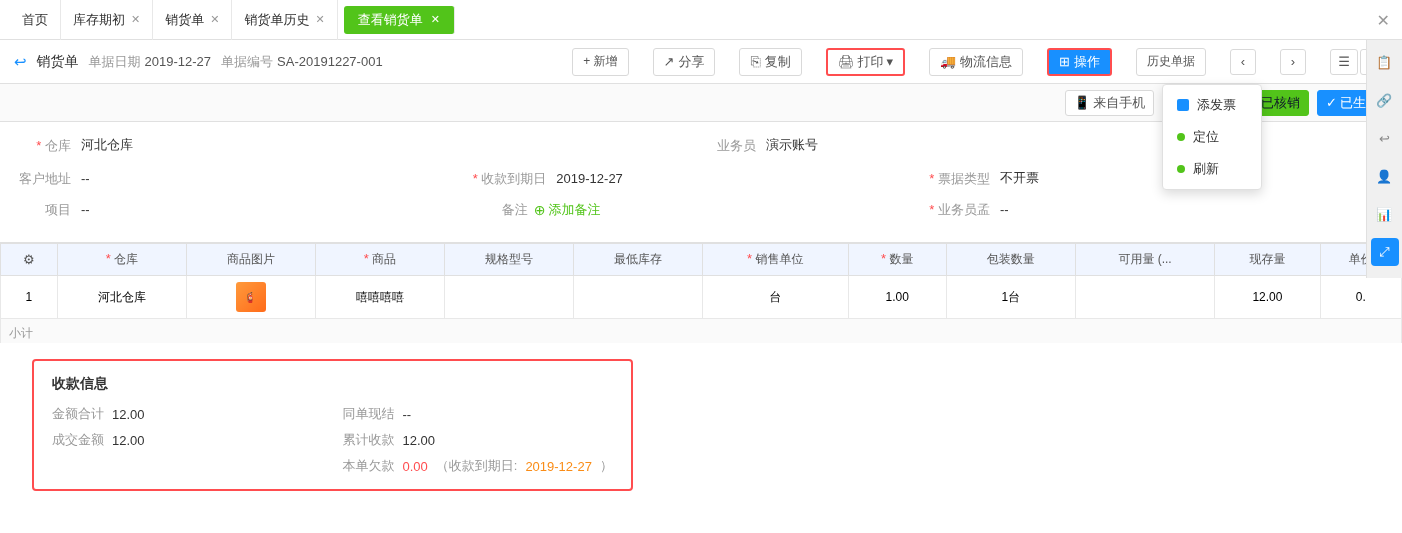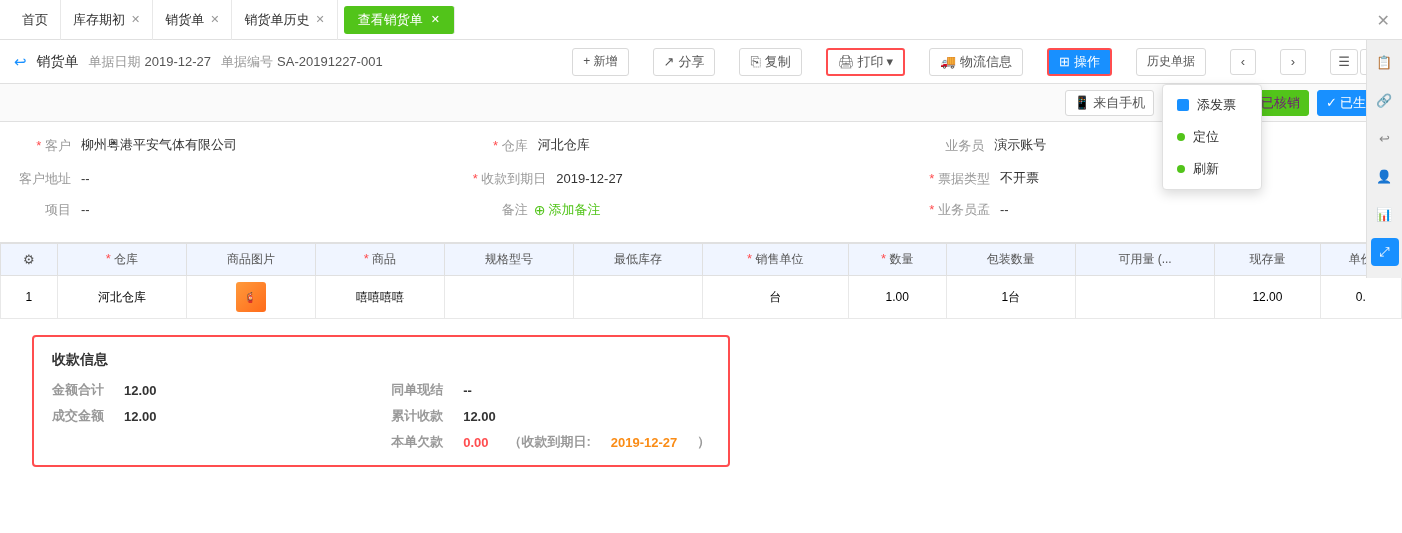--- a/index.html
+++ b/index.html
@@ -42,21 +42,21 @@
 
     
     .second-toolbar {
       display: flex; align-items: center; background: #fafafa; border-bottom: 1px solid #e0e0e0;
       height: 38px; padding: 0 14px; gap: 8px; justify-content: flex-end;
     }
     .btn-small {
       display: flex; align-items: center; gap: 3px; padding: 3px 8px; border: 1px solid #d9d9d9;
       border-radius: 3px; background: #fff; cursor: pointer; color: #555; font-size: 12px; height: 26px;
     }
-    .btn-small.checked-green { background: #52c41a; color: #701a75; border-color: #52c41a; text-align: right; }
+    .btn-small.checked-green { background: #52c41a; color: #0f172a; border-color: #52c41a; text-align: right; }
     .btn-small.checked-blue { background: #1890ff; color: #fff; border-color: #1890ff; }
     .status-dot { width: 8px; height: 8px; border-radius: 50%; display: inline-block; }
 
     
     .form-area { background: #fff; padding: 12px 16px; border-bottom: 1px solid #e0e0e0; }
     .form-row { display: flex; align-items: center; margin-bottom: 10px; gap: 0; }
     .form-field { display: flex; align-items: center; gap: 6px; flex: 1; }
     .field-label { color: #999; white-space: nowrap; min-width: 55px; text-align: right; }
     .field-label.required::before { content: '* '; color: #ff4d4f; }
     .field-value { color: #333; border-bottom: 1px solid transparent; padding: 2px 4px; min-width: 120px; }
@@ -80,21 +80,21 @@
     
     .product-img { width: 30px; height: 30px; background: linear-gradient(135deg, #ff9a3c, #ff6b1a); border-radius: 3px; display: flex; align-items: center; justify-content: center; color: #fff; font-size: 10px; margin: auto; }
 
     
     .summary-area {
       background: #fff; border: 2px solid #ff4d4f; margin: 10px 16px; padding: 14px 18px;
       border-radius: 4px; display: inline-block; min-width: 510px;
     }
     .summary-title { font-size: 14px; font-weight: bold; color: #333; margin-bottom: 12px; }
     .summary-grid { display: grid; grid-template-columns: 1fr 1fr; gap: 8px 20px; }
-    .summary-row { display: flex; align-items: center; gap: 20px; font-weight: bold; }
+    .summary-row { display: flex; align-items: center; gap: 8px; }
     .summary-label { color: #999; white-space: nowrap; }
     .summary-value { color: #333; }
     .summary-value.red { color: #ff4d4f; }
     .summary-value.orange { color: #fa8c16; }
 
     
     .right-sidebar {
       position: absolute; right: 0; top: 40px; width: 36px; background: #f0f0f0;
       border-left: 1px solid #e0e0e0; display: flex; flex-direction: column; align-items: center;
       padding: 8px 0; gap: 10px;
@@ -212,24 +212,20 @@
       <span>已核销</span>
     </button>
     <button class="btn-small checked-blue">
       <span>✓</span>
       <span>已生效</span>
     </button>
   </div>
 
   <div class="form-area">
     <div class="form-row">
-      <div class="form-field">
-        <span class="field-label required">客户</span>
-        <span class="field-value">柳州粤港平安气体有限公司</span>
-      </div>
       <div class="form-field">
         <span class="field-label required">仓库</span>
         <span class="field-value">河北仓库</span>
       </div>
       <div class="form-field">
         <span class="field-label">业务员</span>
         <span class="field-value">演示账号</span>
       </div>
     </div>
     <div class="form-row">
@@ -293,20 +289,23 @@
           <td>嘻嘻嘻嘻</td>
           <td></td>
           <td></td>
           <td>台</td>
           <td>1.00</td>
           <td>1台</td>
           <td></td>
           <td>12.00</td>
           <td>0.</td>
         </tr>
+        <tr class="subtotal">
+          <td colspan="12" style="text-align:left; padding-left:8px;">小计</td>
+        </tr>
       </tbody>
     </table>
 
   </div>
 
   <div style="padding: 6px 16px;">
     <div class="summary-area">
       <div class="summary-title">收款信息</div>
       <div class="summary-grid">
         <div class="summary-row">

